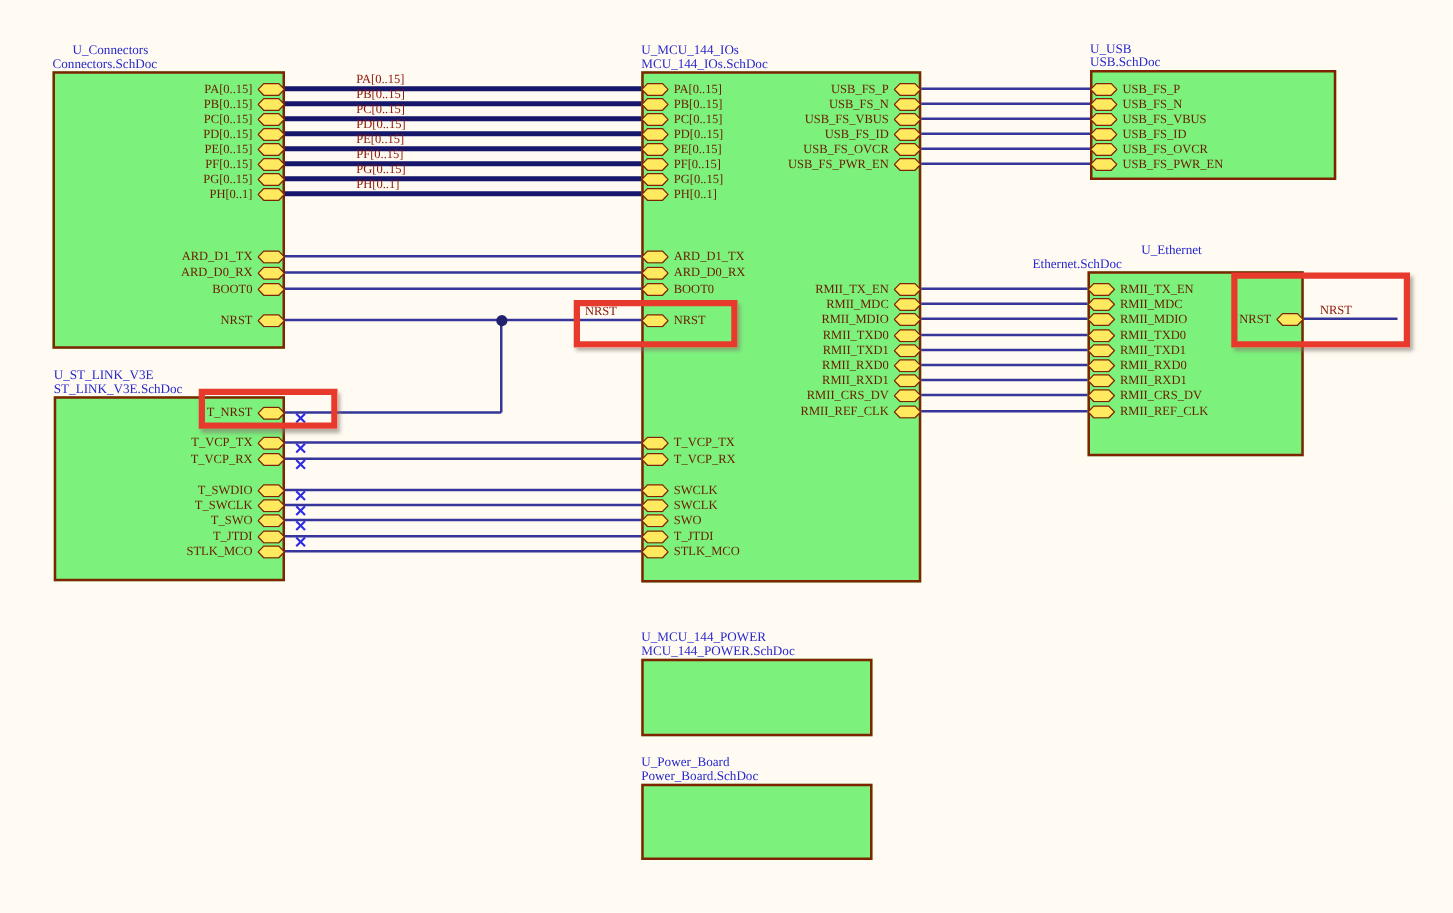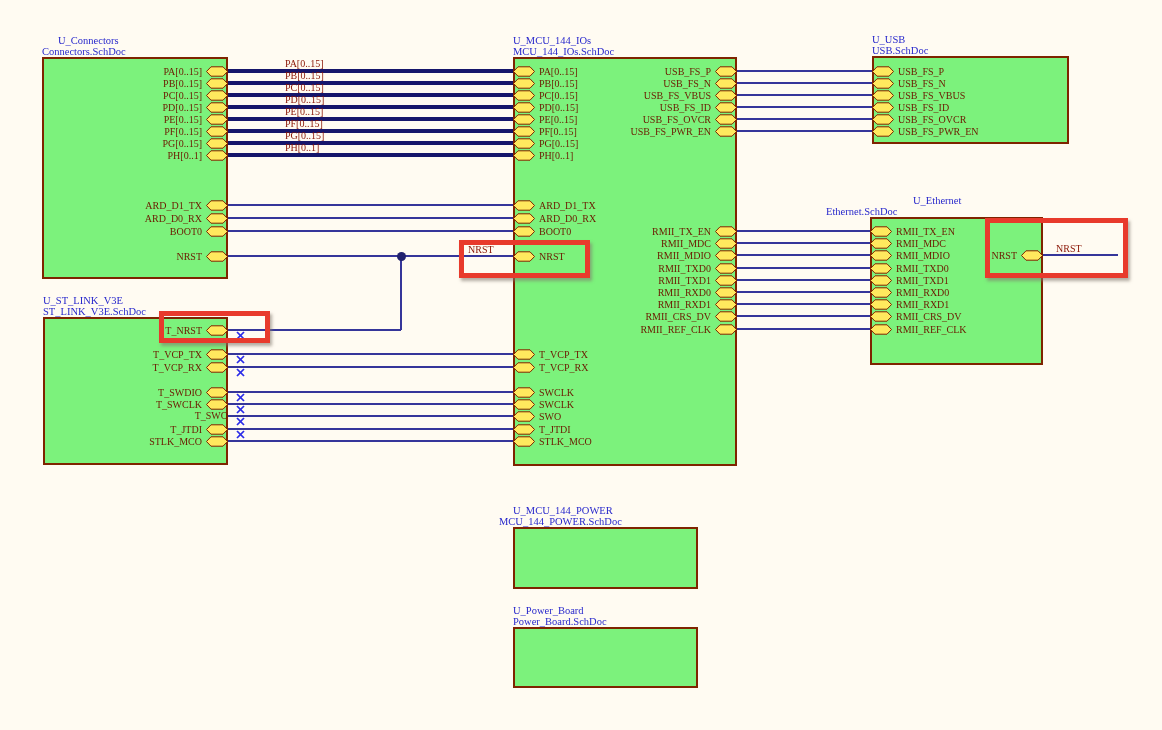--- a/index.html
+++ b/index.html
@@ -509,41 +509,41 @@
       <svg width="22" height="11" viewBox="0 0 22 11">
         <polygon points="0.5,5.5 5,0.8 17,0.8 21.5,5.5 17,10.2 5,10.2" fill="#FFE95E" stroke="#7E2400" stroke-width="1"></polygon>
       </svg>
     </div>
     <div class="port" style="top: 398px; right: 934px;">
       <span class="port-label">T_SWCLK</span>
       <svg width="22" height="11" viewBox="0 0 22 11">
         <polygon points="0.5,5.5 5,0.8 17,0.8 21.5,5.5 17,10.2 5,10.2" fill="#FFE95E" stroke="#7E2400" stroke-width="1"></polygon>
       </svg>
     </div>
-    <div class="port" style="top: 410px; right: 934px; flex-direction: column;">
+    <div class="port" style="top: 410px; right: 934px;">
       <span class="port-label">T_SWO</span>
       <svg width="22" height="11" viewBox="0 0 22 11">
         <polygon points="0.5,5.5 5,0.8 17,0.8 21.5,5.5 17,10.2 5,10.2" fill="#FFE95E" stroke="#7E2400" stroke-width="1"></polygon>
       </svg>
     </div>
     <div class="port" style="top: 423px; right: 934px;">
       <span class="port-label">T_JTDI</span>
       <svg width="22" height="11" viewBox="0 0 22 11">
         <polygon points="0.5,5.5 5,0.8 17,0.8 21.5,5.5 17,10.2 5,10.2" fill="#FFE95E" stroke="#7E2400" stroke-width="1"></polygon>
       </svg>
     </div>
     <div class="port" style="top: 435px; right: 934px;">
       <span class="port-label">STLK_MCO</span>
       <svg width="22" height="11" viewBox="0 0 22 11">
         <polygon points="0.5,5.5 5,0.8 17,0.8 21.5,5.5 17,10.2 5,10.2" fill="#FFE95E" stroke="#7E2400" stroke-width="1"></polygon>
       </svg>
     </div>
     <div class="block" style="left: 513px; top: 527px; width: 185px; height: 62px;"></div>
     <div class="block-title" style="left: 513px; top: 505px;">U_MCU_144_POWER</div>
-    <div class="block-title" style="left: 499px; top: 516px;">MCU_144_POWER.SchDoc</div>
+    <div class="block-title" style="left: 513px; top: 516px;">MCU_144_POWER.SchDoc</div>
     <div class="block" style="left: 513px; top: 627px; width: 185px; height: 61px;"></div>
     <div class="block-title" style="left: 513px; top: 605px;">U_Power_Board</div>
     <div class="block-title" style="left: 513px; top: 616px;">Power_Board.SchDoc</div>
     <div class="net-label" style="left: 468px; top: 244px;">NRST</div>
     <div class="net-label" style="left: 1056px; top: 243px;">NRST</div>
     <div class="junction" style="left: 396.5px; top: 251.5px;"></div>
     <div class="noerc" style="left: 235.5px; top: 325.5px;"><svg width="9" height="9" viewBox="0 0 9 9">
         <line x1="1" y1="1" x2="8" y2="8" stroke="#2B2BE8" stroke-width="1.7"></line>
         <line x1="8" y1="1" x2="1" y2="8" stroke="#2B2BE8" stroke-width="1.7"></line>
       </svg></div>

